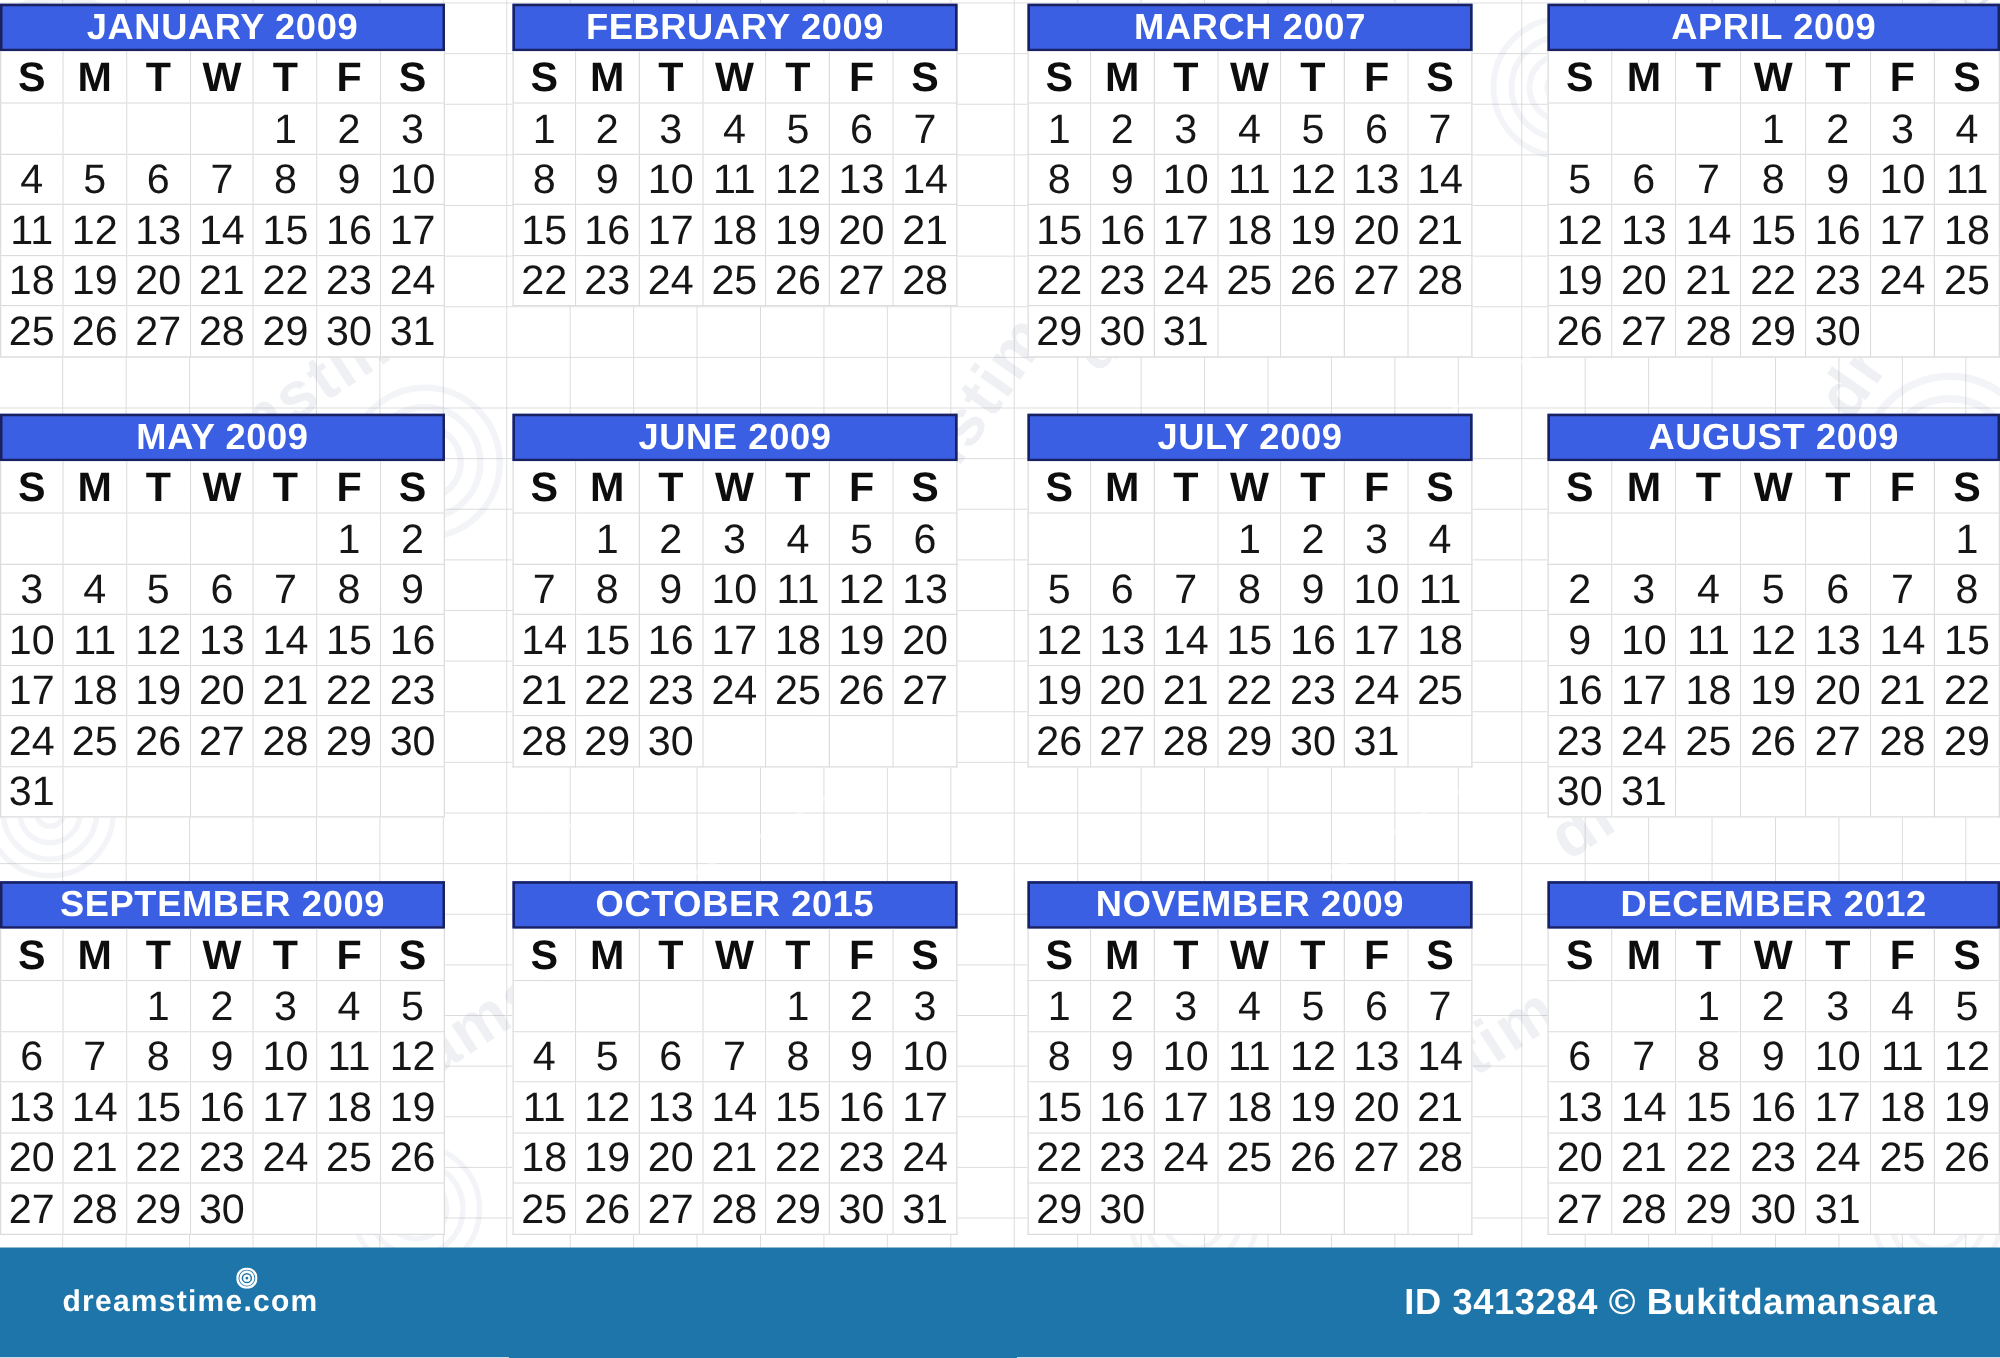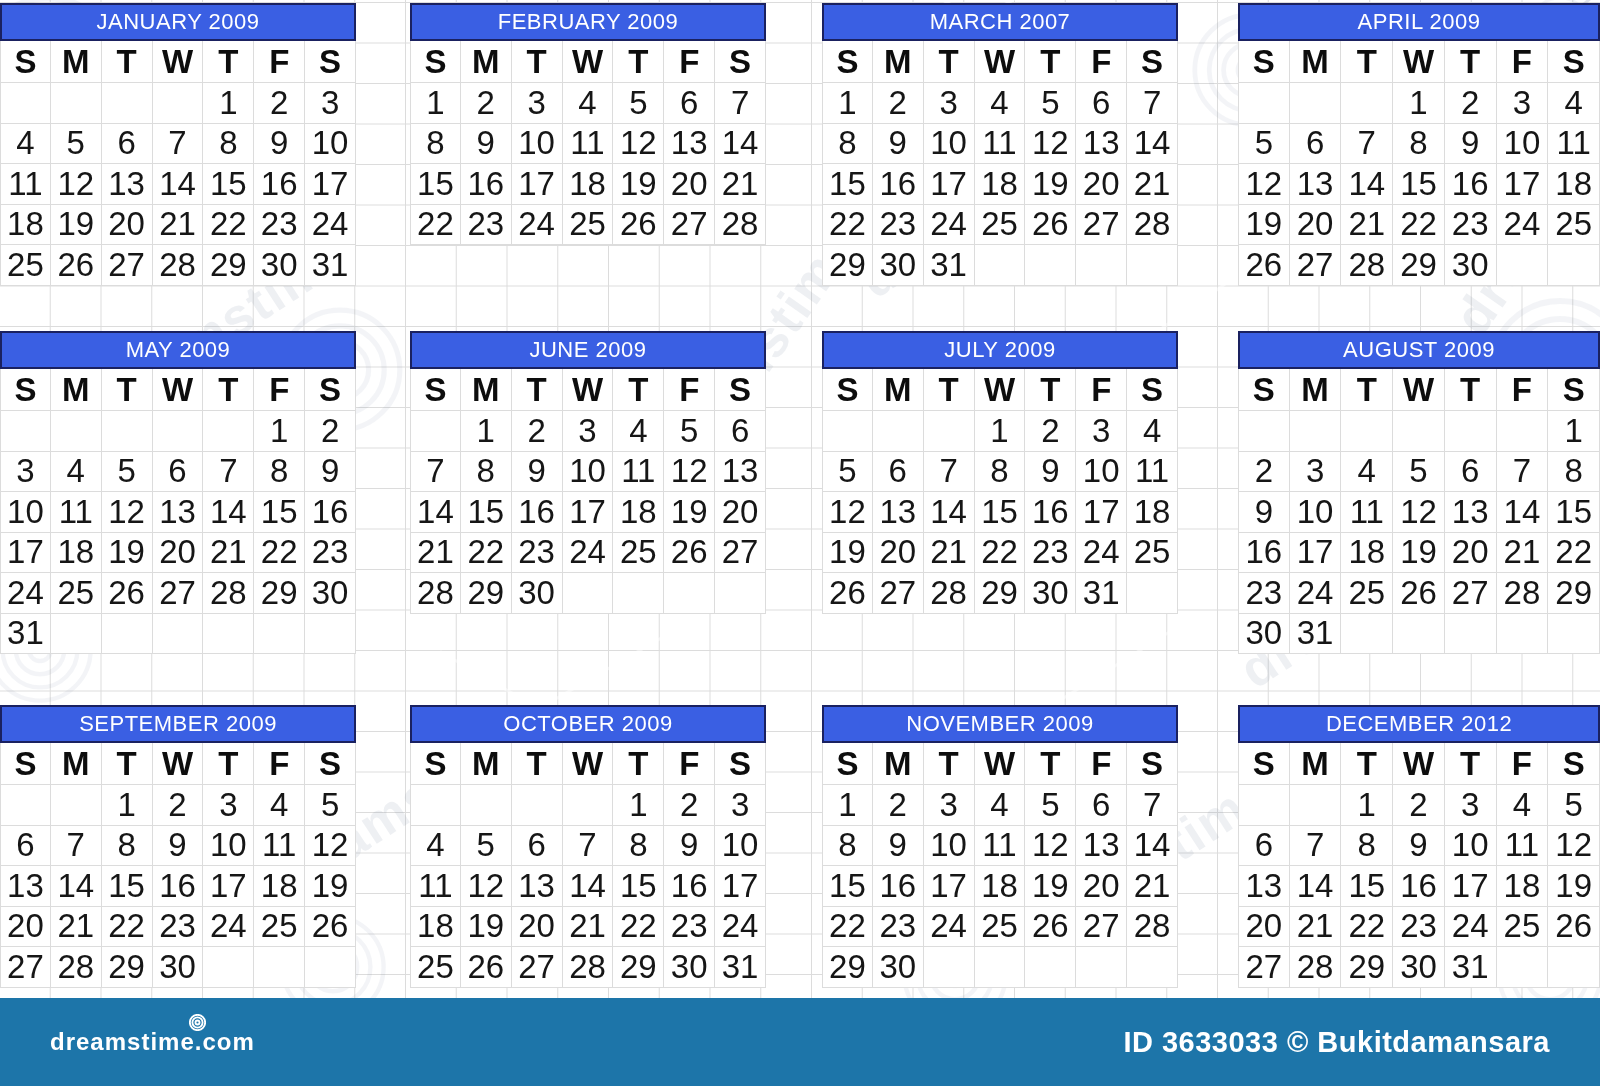--- a/index.html
+++ b/index.html
@@ -29,21 +29,21 @@
   .wm-line{position:absolute;height:3px;background:rgba(255,255,255,0.45);transform-origin:left center;}
   .wm-line.gray{background:rgba(155,165,185,0.30);}
   
   .band{position:absolute;left:0;width:1600px;height:0;}
   .month{position:absolute;top:0;}
   .month-header{
     height:34px;line-height:34px;
     background:var(--month-header-bg);
     border:2px solid var(--month-header-border);
     color:var(--header-text);
-    font-size:22px;font-weight:normal;text-align:center;letter-spacing:.5px;
+    font-size:29px;font-weight:bold;text-align:center;letter-spacing:.5px;
   }
   .dow-row{display:grid;grid-template-columns:repeat(7,1fr);height:42px;}
   .dow{
     display:flex;align-items:center;justify-content:center;
     font-size:33px;font-weight:bold;color:#0d0d0d;background:#fff;
     border-right:1px solid var(--grid-line);border-bottom:1px solid var(--grid-line);
   }
   .dow:first-child{border-left:1px solid var(--grid-line);}
   .weeks{display:grid;grid-template-columns:repeat(7,1fr);grid-auto-rows:40.5px;}
   .cell{
@@ -624,21 +624,21 @@
           <div class="cell">27</div>
           <div class="cell">28</div>
           <div class="cell">29</div>
           <div class="cell">30</div>
           <div class="cell"></div>
           <div class="cell"></div>
           <div class="cell"></div>
         </div>
       </section>
       <section class="month" style="left: 410px; width: 356px;">
-        <header class="month-header">OCTOBER 2009</header>
+        <header class="month-header">OCTOBER 2015</header>
         <div class="dow-row">
           <div class="dow">S</div>
           <div class="dow">M</div>
           <div class="dow">T</div>
           <div class="dow">W</div>
           <div class="dow">T</div>
           <div class="dow">F</div>
           <div class="dow">S</div>
         </div>
         <div class="weeks">
@@ -783,16 +783,16 @@
     <div class="brand">
       <span>dreamstime.com</span>
       <svg class="logo-spiral" width="17" height="17" viewBox="0 0 100 100">
           <g fill="none" stroke="currentColor" stroke-width="11">
             <circle cx="50" cy="50" r="12"></circle>
             <circle cx="50" cy="50" r="30"></circle>
             <circle cx="50" cy="50" r="45"></circle>
           </g>
         </svg>
     </div>
-    <div class="credit">ID 3633033 © Bukitdamansara</div>
+    <div class="credit">ID 3413284 © Bukitdamansara</div>
   </footer>
 
 </div>
 
 </body></html>

